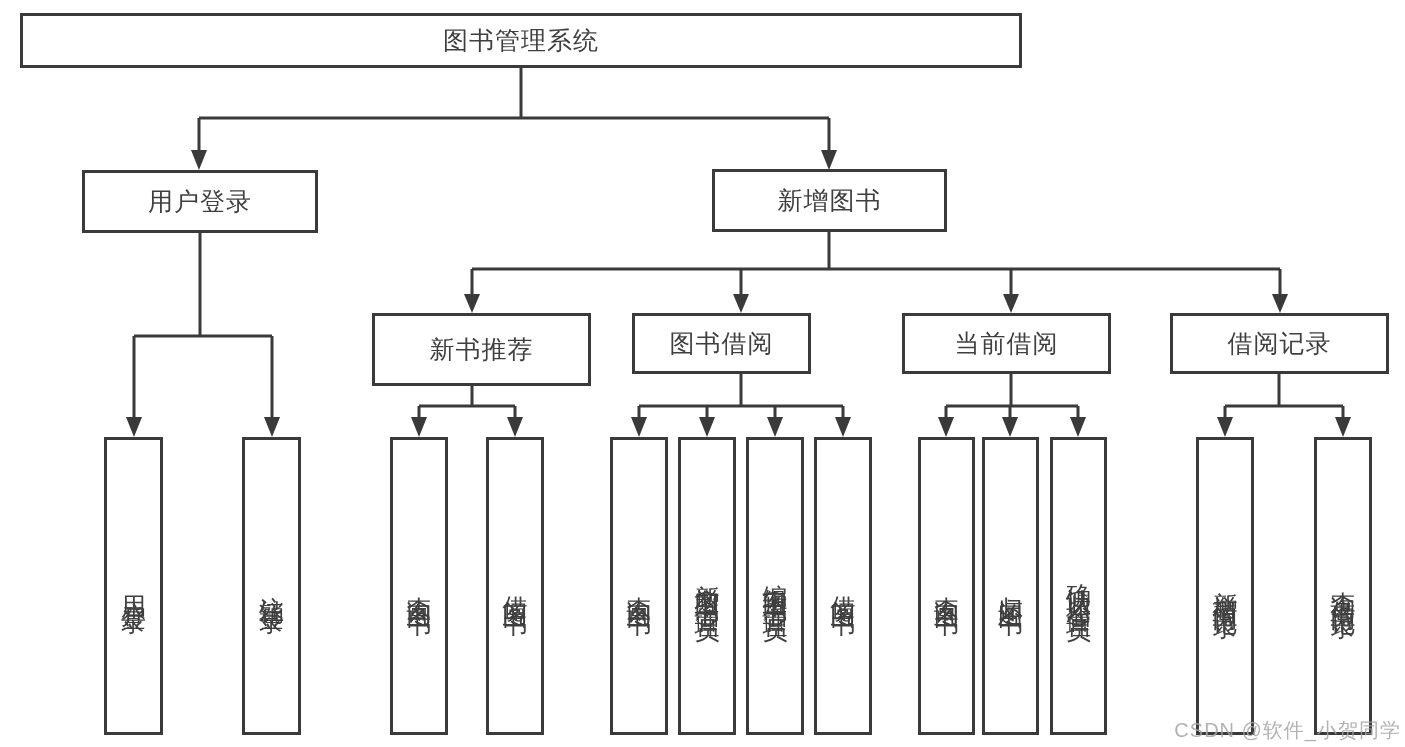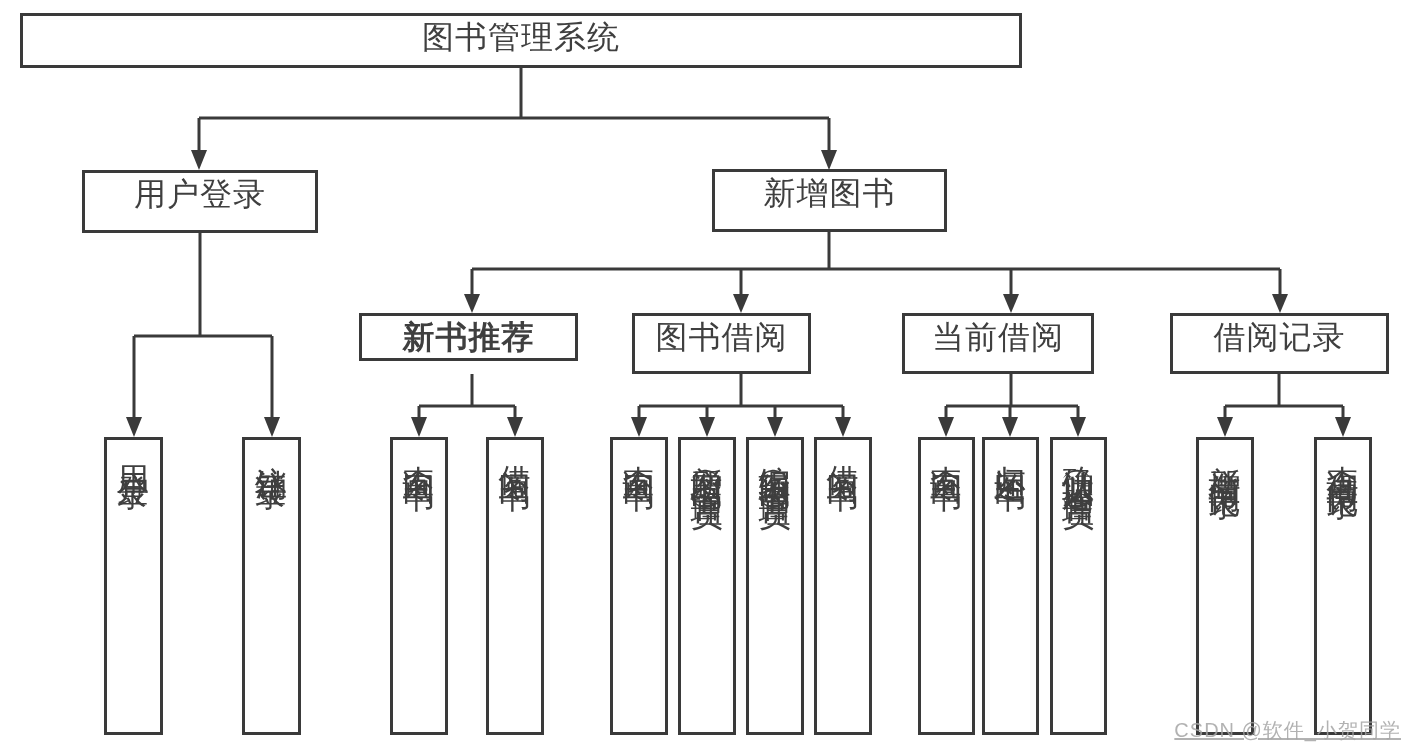--- a/index.html
+++ b/index.html
@@ -21,39 +21,40 @@
     top: 0;
     z-index: 1;
   }
   .node, .vnode {
     position: absolute;
     box-sizing: border-box;
     background: #ffffff;
     border: 3px solid #3a3a3a;
     color: #3f3f3f;
     display: flex;
+    align-items: center;
     justify-content: center;
     z-index: 2;
-    font-size: 32px;
+    font-size: 25px;
     letter-spacing: 1px;
     white-space: nowrap;
   }
   .vnode span {
     writing-mode: vertical-rl;
     letter-spacing: 5px;
     line-height: 1;
     white-space: nowrap;
   }
   
   .n-root            { left: 20px;   top: 13px;  width: 1002px; height: 55px; }
   .n-user-login      { left: 82px;   top: 170px; width: 236px;  height: 63px; }
   .n-book-mgmt       { left: 712px;  top: 169px; width: 235px;  height: 63px; }
-  .n-new-books       { left: 359px;  top: 313px; width: 219px;  height: 48px; font-weight: bold; }
+  .n-new-books       { left: 372px;  top: 313px; width: 219px;  height: 73px; }
   .n-book-borrow     { left: 632px;  top: 313px; width: 179px;  height: 61px; }
-  .n-current-borrow  { left: 902px;  top: 313px; width: 192px;  height: 61px; }
+  .n-current-borrow  { left: 902px;  top: 313px; width: 209px;  height: 61px; }
   .n-borrow-records  { left: 1170px; top: 313px; width: 219px;  height: 61px; }
   
   .vnode { top: 437px; height: 298px; }
   .n-leaf-user-login { left: 104px;  width: 59px; }
   .n-leaf-logout     { left: 242px;  width: 59px; }
   .n-nb-search       { left: 390px;  width: 58px; }
   .n-nb-borrow       { left: 486px;  width: 58px; }
   .n-bb-search       { left: 610px;  width: 58px; }
   .n-bb-add          { left: 678px;  width: 58px; }
   .n-bb-edit         { left: 746px;  width: 58px; }
@@ -65,21 +66,20 @@
   .n-br-search       { left: 1314px; width: 58px; }
   .watermark {
     position: absolute;
     right: 4px;
     bottom: 3px;
     z-index: 5;
     font-size: 20px;
     color: rgba(164, 164, 164, 0.85);
     letter-spacing: 1px;
     white-space: nowrap;
-    text-decoration: underline;
   }
 </style>
 </head>
 <body>
 
 <div class="canvas">
 
   <svg class="connectors" width="1405" height="747" viewBox="0 0 1405 747" fill="none" stroke="#3a3a3a" stroke-width="3">
 
     <g>

